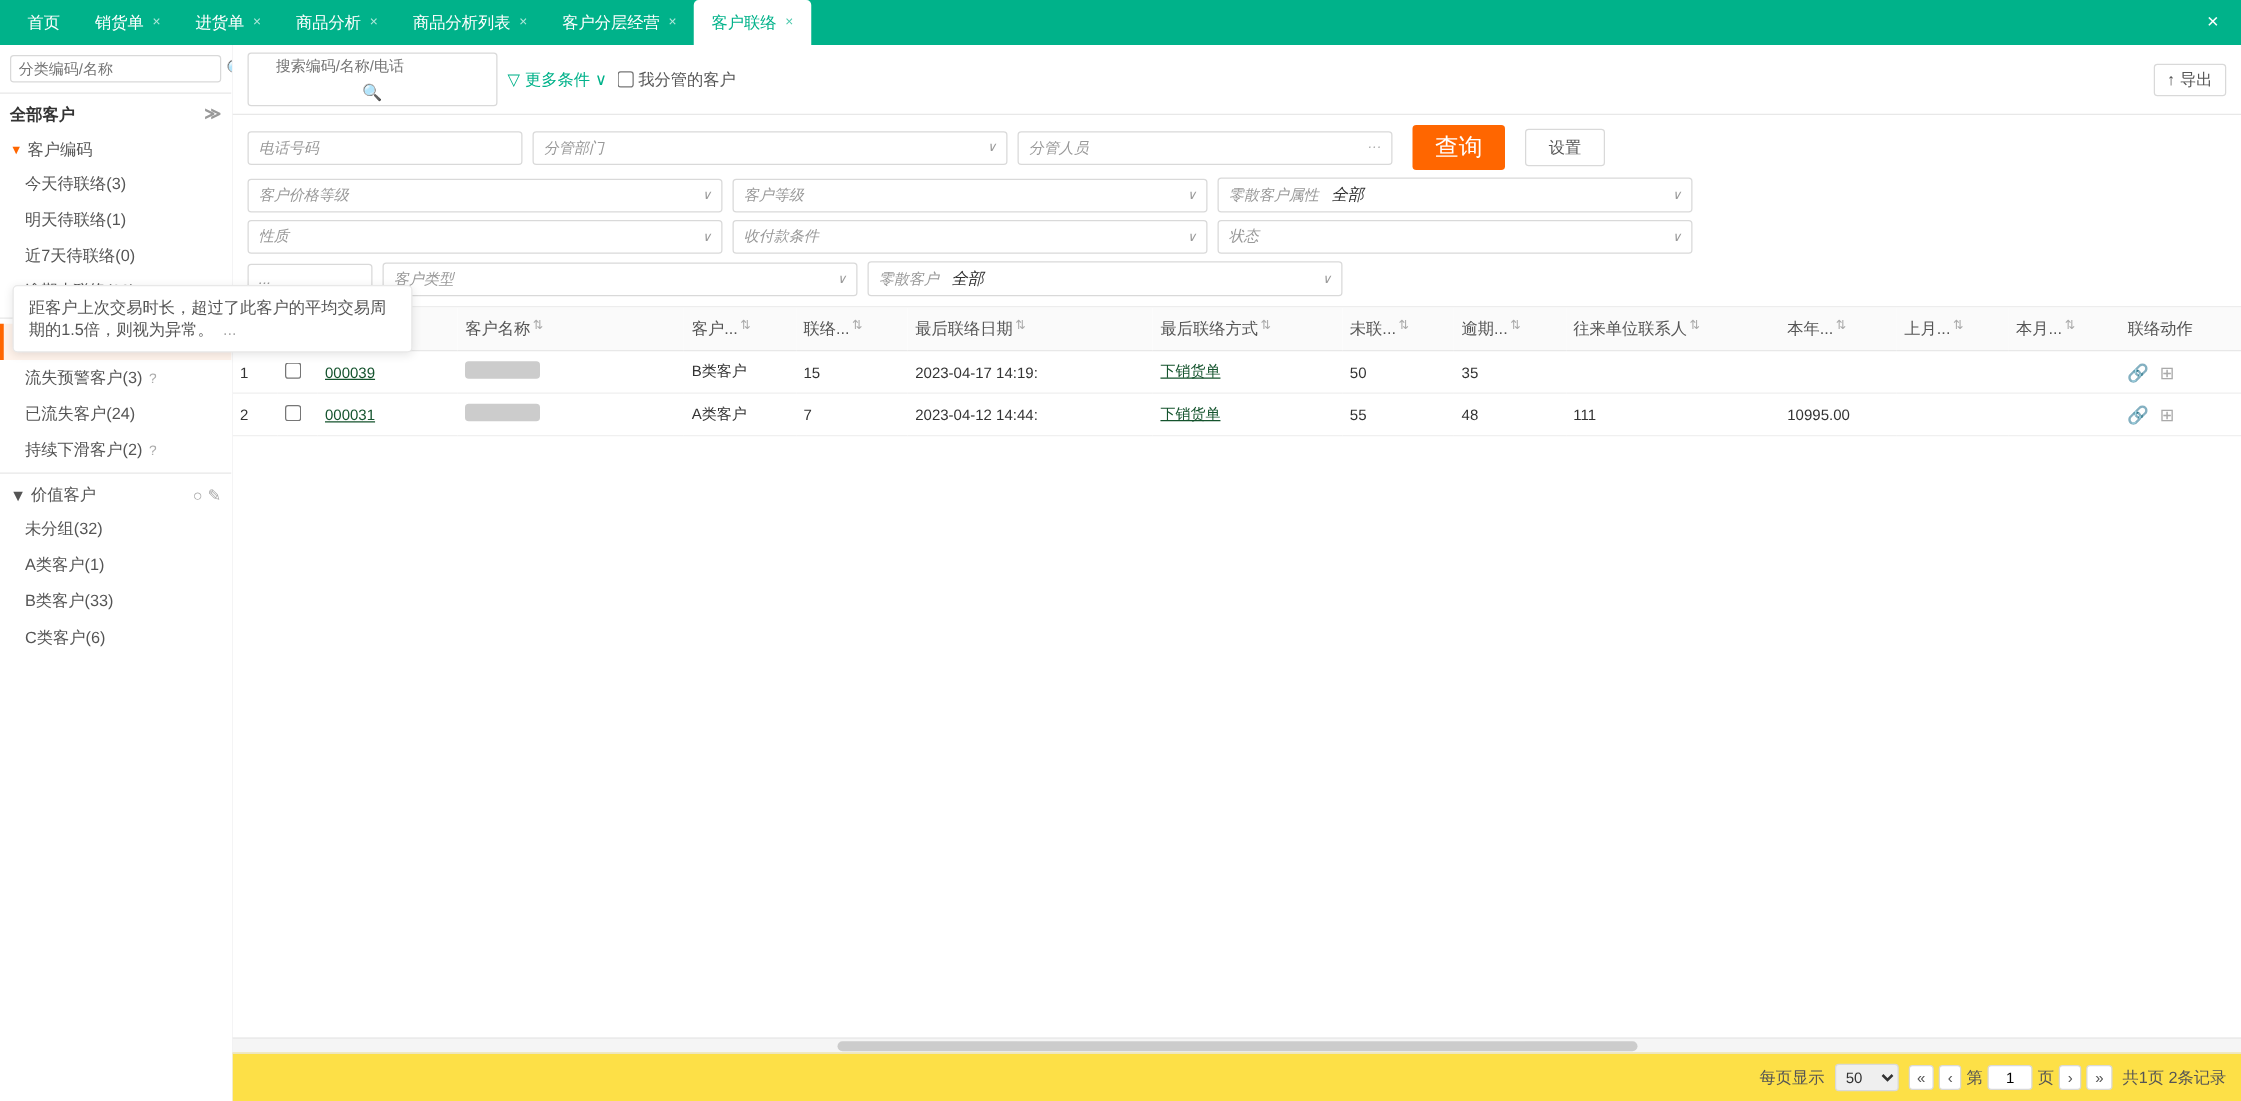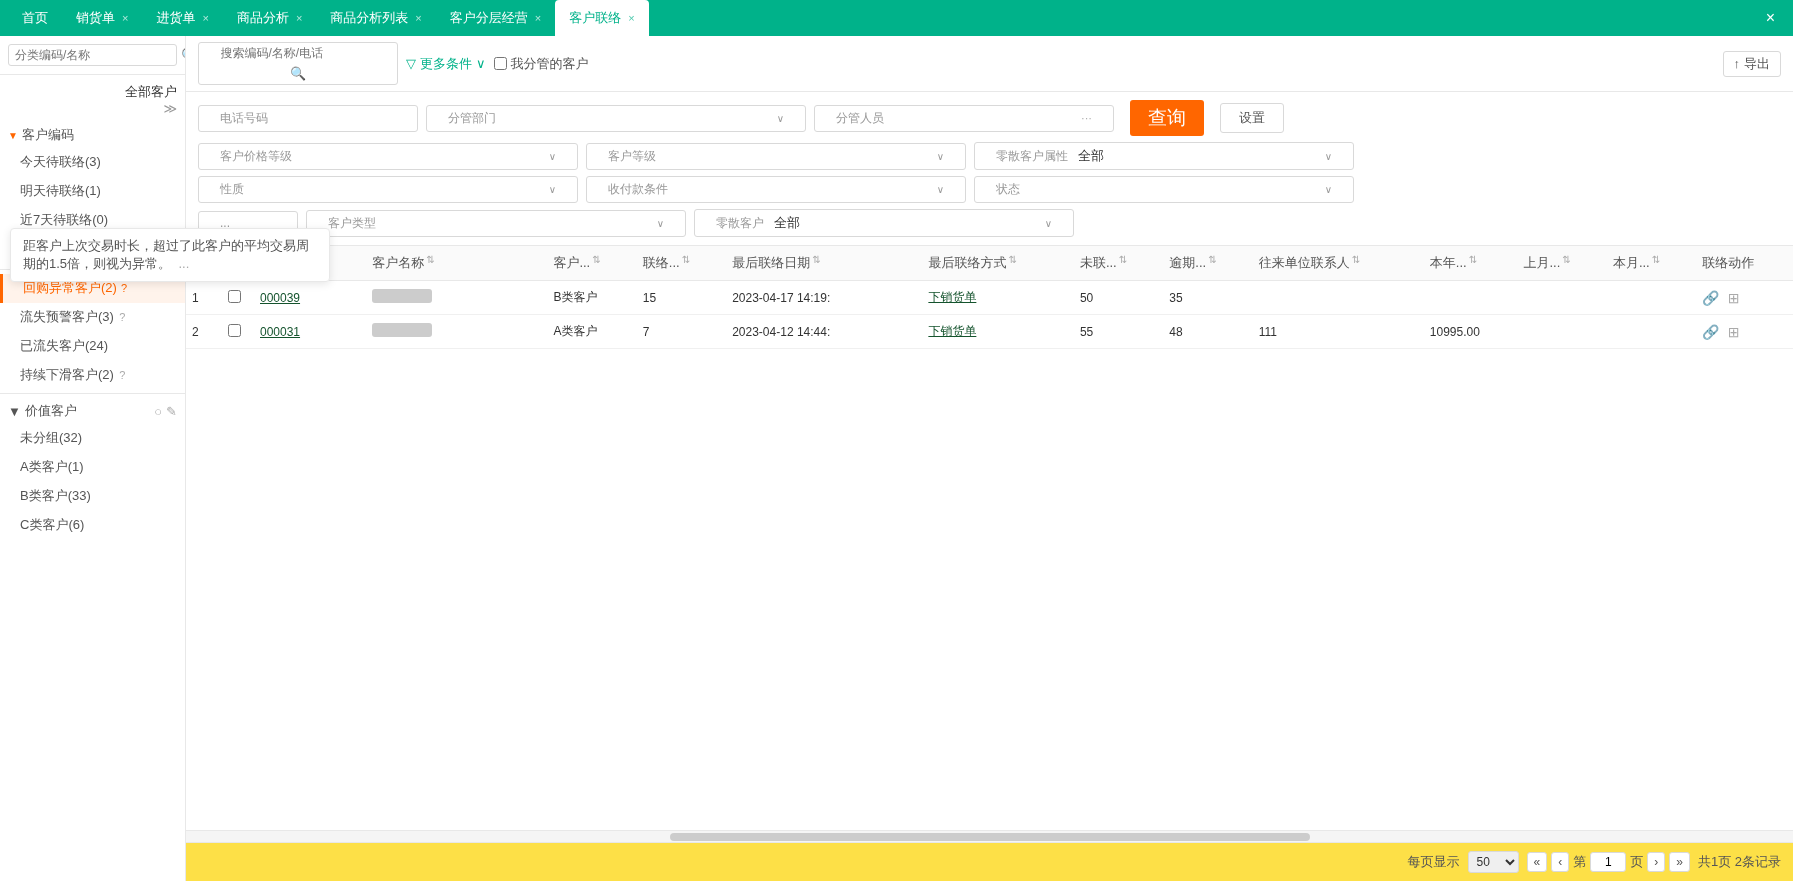--- a/index.html
+++ b/index.html
@@ -44,22 +44,22 @@
       padding: 8px; border-bottom: 1px solid #e8e8e8; gap: 4px;
     }
     .sidebar-search input {
       flex: 1; border: 1px solid #d9d9d9; border-radius: 3px;
       padding: 3px 6px; font-size: 12px; outline: none;
     }
     .sidebar-search .search-btn {
       color: #00b28a; cursor: pointer; font-size: 14px;
     }
     .sidebar-section-title {
-      display: flex; align-items: flex-end; justify-content: space-between;
-      padding: 8px 8px 4px; font-weight: normal; color: #333; font-size: 13px; flex-direction: column;
+      display: flex; align-items: flex-start; justify-content: space-between;
+      padding: 8px 8px 4px; font-weight: bold; color: #333; font-size: 13px;
     }
     .sidebar-section-title .collapse-icon { color: #999; cursor: pointer; }
     .sidebar-group { padding: 2px 0; }
     .sidebar-group-title {
       display: flex; align-items: center; padding: 4px 8px;
       color: #555; cursor: pointer; font-size: 12px; gap: 4px;
     }
     .sidebar-group-title .triangle { color: #f60; font-size: 10px; }
     .sidebar-item {
       padding: 4px 8px 4px 20px; cursor: pointer; color: #555;
@@ -127,22 +127,23 @@
       background: #fff; padding: 8px 12px;
       border-bottom: 1px solid #e8e8e8;
     }
     .filter-row {
       display: flex; align-items: center; gap: 8px; margin-bottom: 6px;
     }
     .filter-row:last-child { margin-bottom: 0; }
     .filter-cell {
       display: flex; align-items: center;
       border: 1px solid #d9d9d9; border-radius: 3px;
-      padding: 4px 21px; gap: 6px; min-width: 280px; cursor: pointer;
+      padding: 4px 8px; gap: 6px; min-width: 280px; cursor: pointer;
       background: #fff;
+      font-style: italic;
     }
     .filter-cell label { color: #999; font-size: 12px; }
     .filter-cell .caret { margin-left: auto; color: #999; font-size: 10px; }
     .filter-cell-wide { min-width: 380px; }
     .filter-cell-narrow { min-width: 220px; }
 
     .query-btn {
       background: #f60; color: #fff; border: none; border-radius: 3px;
       padding: 5px 18px; cursor: pointer; font-size: 19px; margin-left: 8px;
     }

